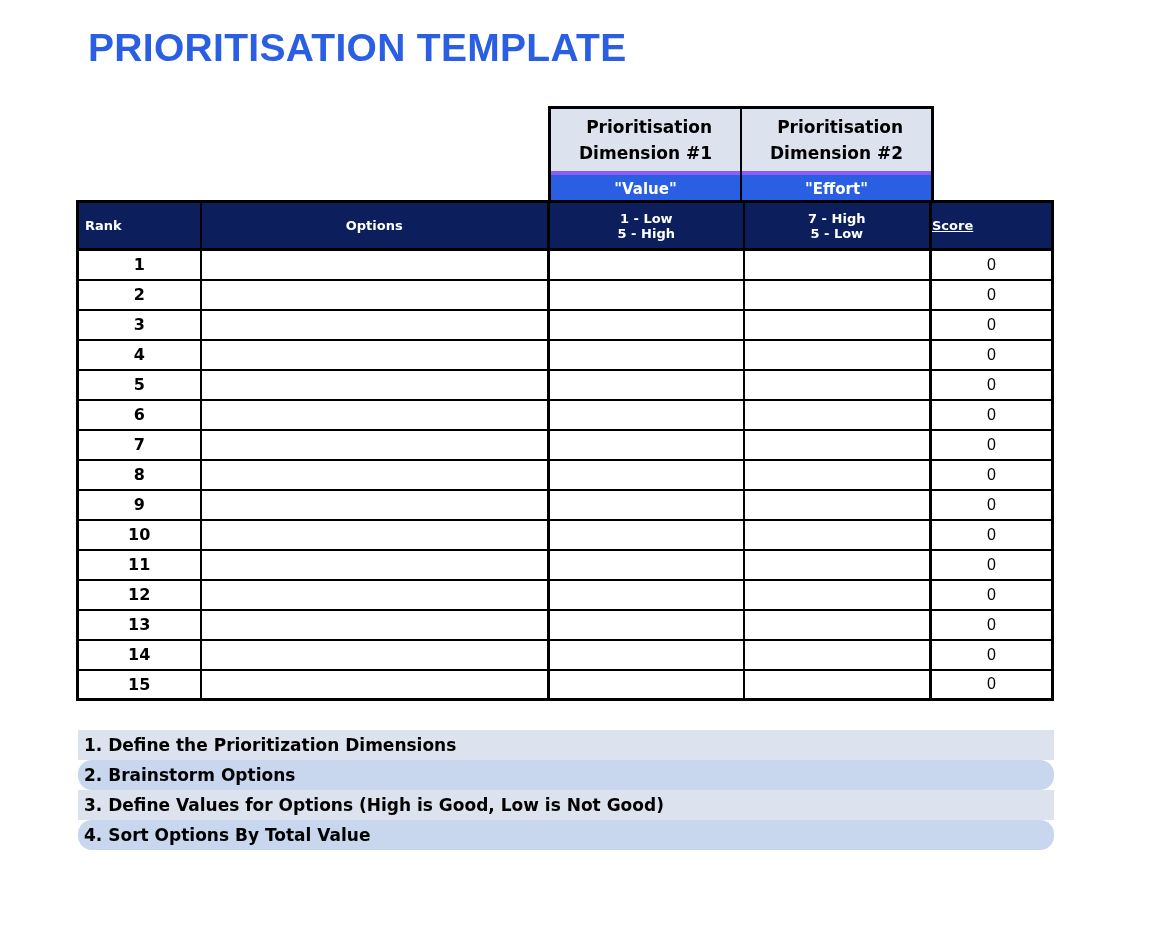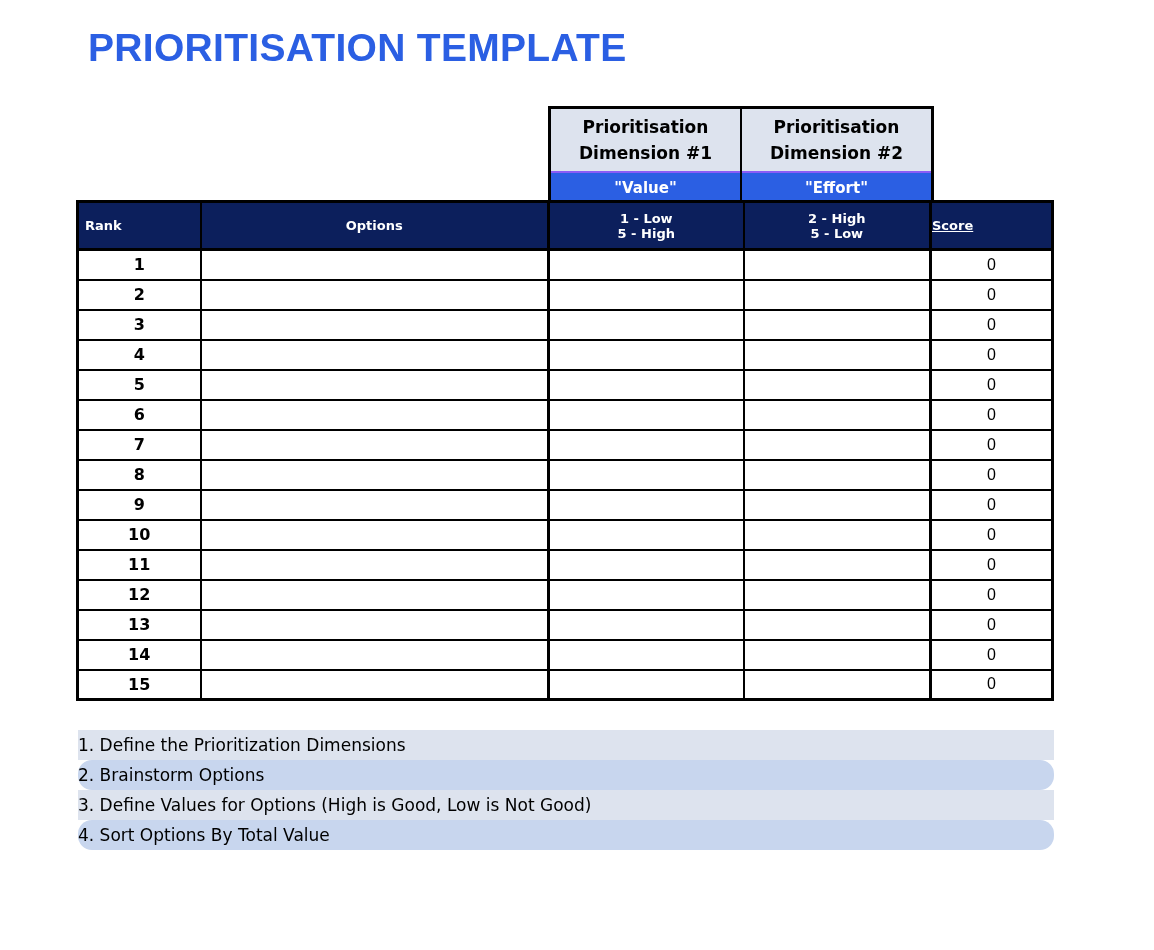--- a/index.html
+++ b/index.html
@@ -3,21 +3,21 @@
 <meta charset="utf-8">
 <style>
   html, body { margin:0; padding:0; background:#ffffff; }
   body { width:1154px; height:950px; position:relative; font-family:"DejaVu Sans", sans-serif; color:#000; overflow:hidden; }
   .title { position:absolute; left:88px; top:26px; font-size:39px; font-weight:bold; color:#2b5fe3; letter-spacing:0.3px; font-family:"Liberation Sans", sans-serif; }
 
   
   .dim-block { position:absolute; left:548px; top:106px; width:386px; border:3px solid #000; border-bottom:none; display:flex; box-sizing:border-box; height:96px; }
   .dim-col { flex:1; display:flex; flex-direction:column; }
   .dim-col + .dim-col { border-left:2px solid #000; }
-  .dim-title { height:62px; background:#dde3ee; display:flex; align-items:center; justify-content:center; text-align:center; font-size:17px; font-weight:bold; line-height:26px; border-bottom:2px solid #8b5cf6; }
+  .dim-title { height:62px; background:#dde3ee; display:flex; align-items:center; justify-content:center; text-align:right; font-size:17px; font-weight:bold; line-height:26px; border-bottom:4px solid #8b5cf6; }
   .dim-sub { flex:1; background:#2b5fe3; color:#fff; display:flex; align-items:center; justify-content:center; font-size:15px; font-weight:bold; }
 
   
   table.grid { position:absolute; left:76px; top:200px; border-collapse:collapse; border:3px solid #000; }
   table.grid th, table.grid td { padding:0; box-sizing:border-box; }
   table.grid th { background:#0c1f5c; color:#fff; font-size:13px; font-weight:bold; height:48px; border-bottom:3px solid #000; border-left:2px solid #000; }
   table.grid th:first-child { border-left:none; text-align:left; padding-left:6px; }
   table.grid td { height:30px; border-top:2px solid #000; border-left:2px solid #000; font-size:16px; font-weight:bold; }
   table.grid td:first-child { border-left:none; text-align:center; }
   table.grid tbody tr:first-child td { border-top:none; }
@@ -26,21 +26,21 @@
   .c-d1 { width:195px; border-left:3px solid #000 !important; }
   .c-d2 { width:187px; }
   .c-score { width:122px; border-left:3px solid #000 !important; }
   td.score { text-align:center; font-weight:normal !important; font-family:"Liberation Sans", sans-serif; font-size:17px; }
   th .split { display:flex; justify-content:space-around; padding:0 6px;flex-direction:column; }
   th.score-h { text-align:left; padding-left:6px;text-decoration:underline; }
 
   
   .instr { position:absolute; left:78px; top:730px; width:976px; }
   .instr-head { background:#2b5fe3; color:#fff; font-size:25px; font-weight:bold; height:46px; box-sizing:border-box; padding:16px 0 0 8px; line-height:30px; font-family:"Liberation Sans", sans-serif; }
-  .instr-row { height:30px; line-height:30px; font-size:17px; font-weight:normal; }
+  .instr-row { height:30px; line-height:30px; padding-left:6px; font-size:17px; font-weight:bold; }
   .instr-row.odd { background:#dde3ee; }
   .instr-row.even { background:#c8d6ee;border-radius:14px; }
 </style>
 </head>
 <body>
 
 <div class="title">PRIORITISATION TEMPLATE</div>
 
 <div class="dim-block">
   <div class="dim-col">
@@ -63,21 +63,21 @@
       <th class="c-rank">Rank</th>
       <th class="c-opt">Options</th>
       <th class="c-d1">
         <div class="split">
             <span>1 - Low</span>
             <span>5 - High</span>
           </div>
       </th>
       <th class="c-d2">
         <div class="split">
-            <span>2 - High</span>
+            <span>7 - High</span>
             <span>5 - Low</span>
           </div>
       </th>
       <th class="c-score score-h">Score</th>
     </tr>
   </thead>
   <tbody id="rows">
       <tr>
         <td class="c-rank">1</td>
         <td class="c-opt"></td>

